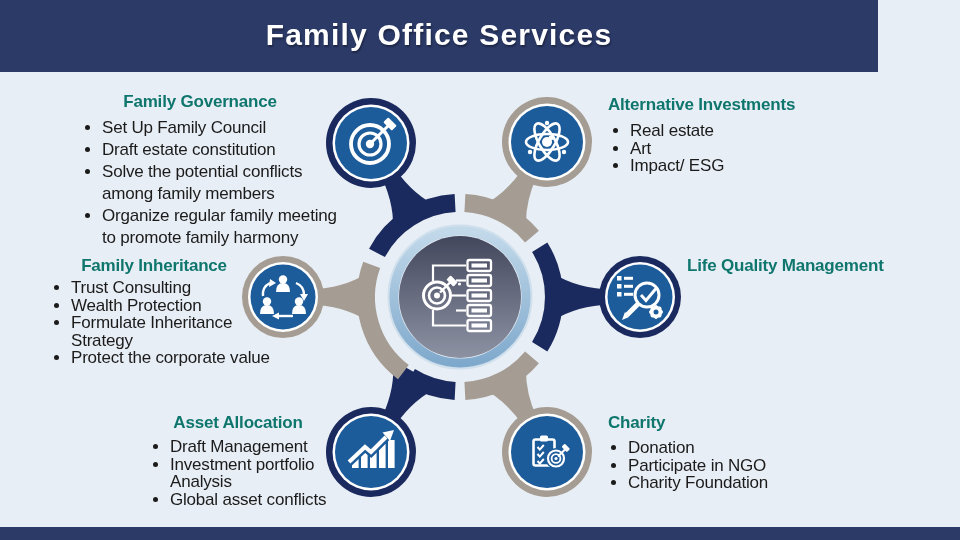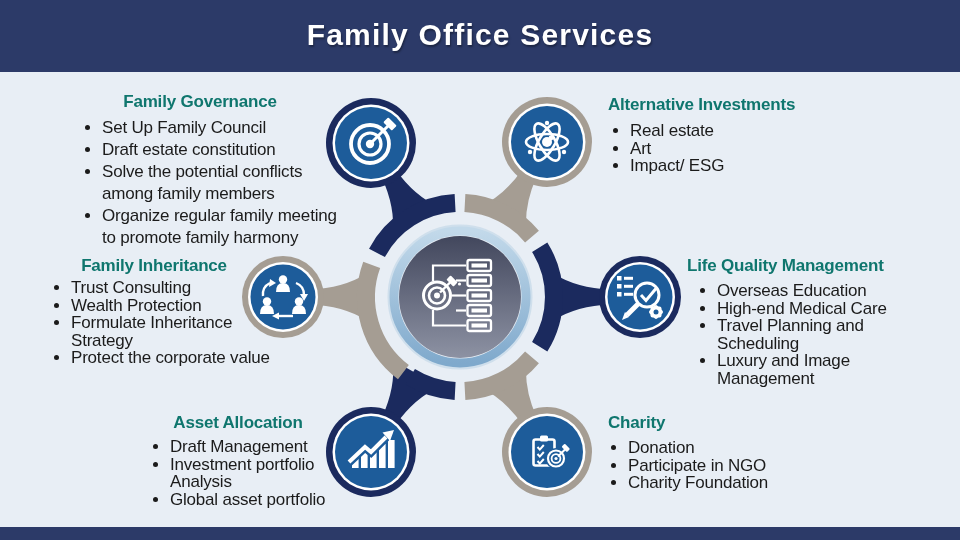--- a/index.html
+++ b/index.html
@@ -1,18 +1,18 @@
 <!DOCTYPE html>
 <html><head>
 <meta charset="utf-8">
 <style>
   html,body{margin:0;padding:0;background:#cfd6e0;}
   .stage{position:relative;width:960px;height:540px;overflow:hidden;background:#e8eef5;
          font-family:"Liberation Sans", sans-serif;}
-  .header-bar{position:absolute;left:0;top:0;width:960px;height:72px;background:#2c3a68;}
+  .header-bar{position:absolute;left:0;top:0;width:878px;height:72px;background:#2c3a68;}
   .header-bar h1{margin:0;line-height:70px;text-align:center;color:#fff;font-size:30px;
          font-weight:700;letter-spacing:1.2px;text-shadow:1px 2px 2px rgba(0,0,0,.35);}
   .footer-bar{position:absolute;left:0;bottom:0;width:960px;height:13px;background:#2c3a68;}
   #diagram{position:absolute;left:0;top:0;}
   .sec{position:absolute;color:#1b1b1b;}
   .sec h2{margin:0;font-size:17px;font-weight:700;color:#0f766e;letter-spacing:-0.2px;}
   .sec ul{margin:5px 0 0 0;list-style:disc;}
   .sec li{font-size:17px;line-height:17.5px;letter-spacing:-0.2px;}
   .sec.center-title h2{text-align:center;}
   #sec-governance{left:50px;top:92px;width:300px;}
@@ -244,34 +244,28 @@
     <ul>
       <li>Trust Consulting</li>
       <li>Wealth Protection</li>
       <li>Formulate Inheritance Strategy</li>
       <li>Protect the corporate value</li>
     </ul>
   </div>
 
   <div class="sec" id="sec-lifequality">
     <h2>Life Quality Management</h2>
-    <ul>
-      <li>Overseas Education</li>
-      <li>High-end Medical Care</li>
-      <li>Travel Planning and Scheduling</li>
-      <li>Luxury and Image Management</li>
-    </ul>
   </div>
 
   <div class="sec center-title" id="sec-asset">
     <h2>Asset Allocation</h2>
     <ul>
       <li>Draft Management</li>
       <li>Investment portfolio Analysis</li>
-      <li>Global asset portfolio</li>
+      <li>Global asset conflicts</li>
     </ul>
   </div>
 
   <div class="sec" id="sec-charity">
     <h2>Charity</h2>
     <ul>
       <li>Donation</li>
       <li>Participate in NGO</li>
       <li>Charity Foundation</li>
     </ul>

